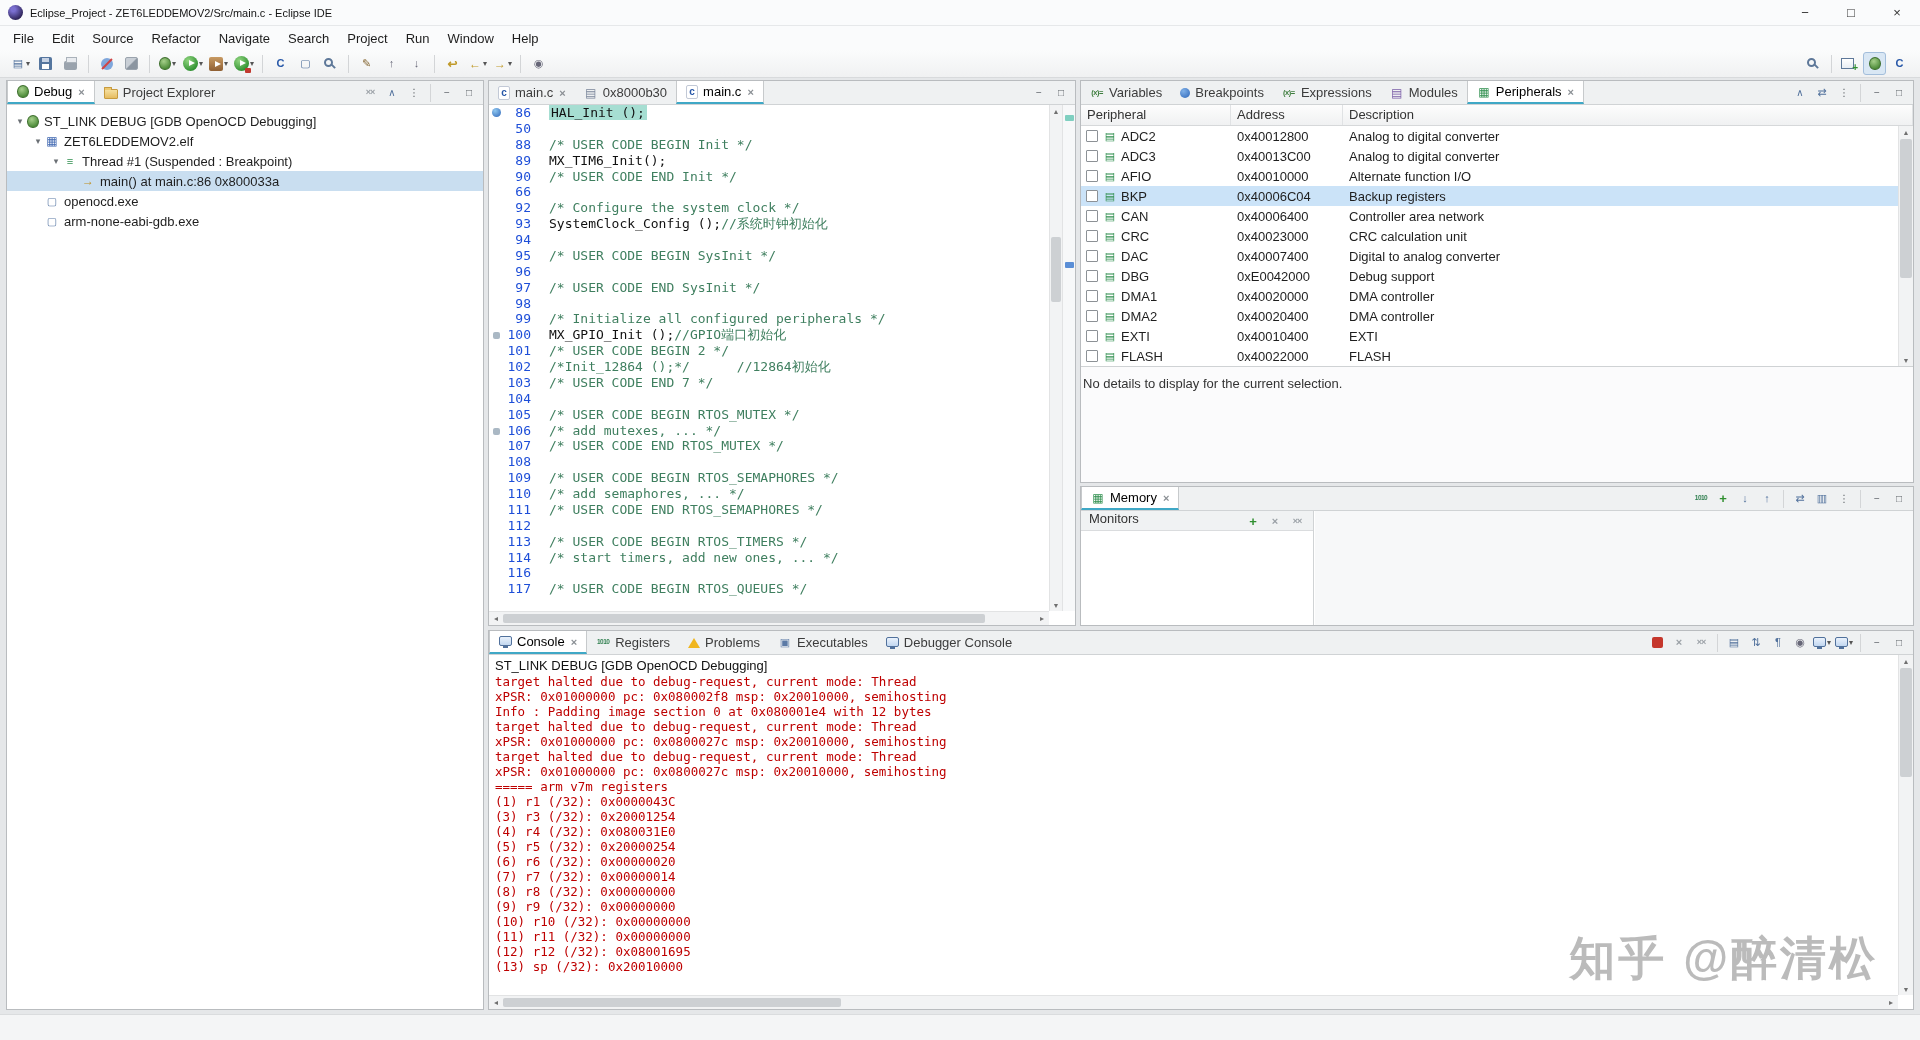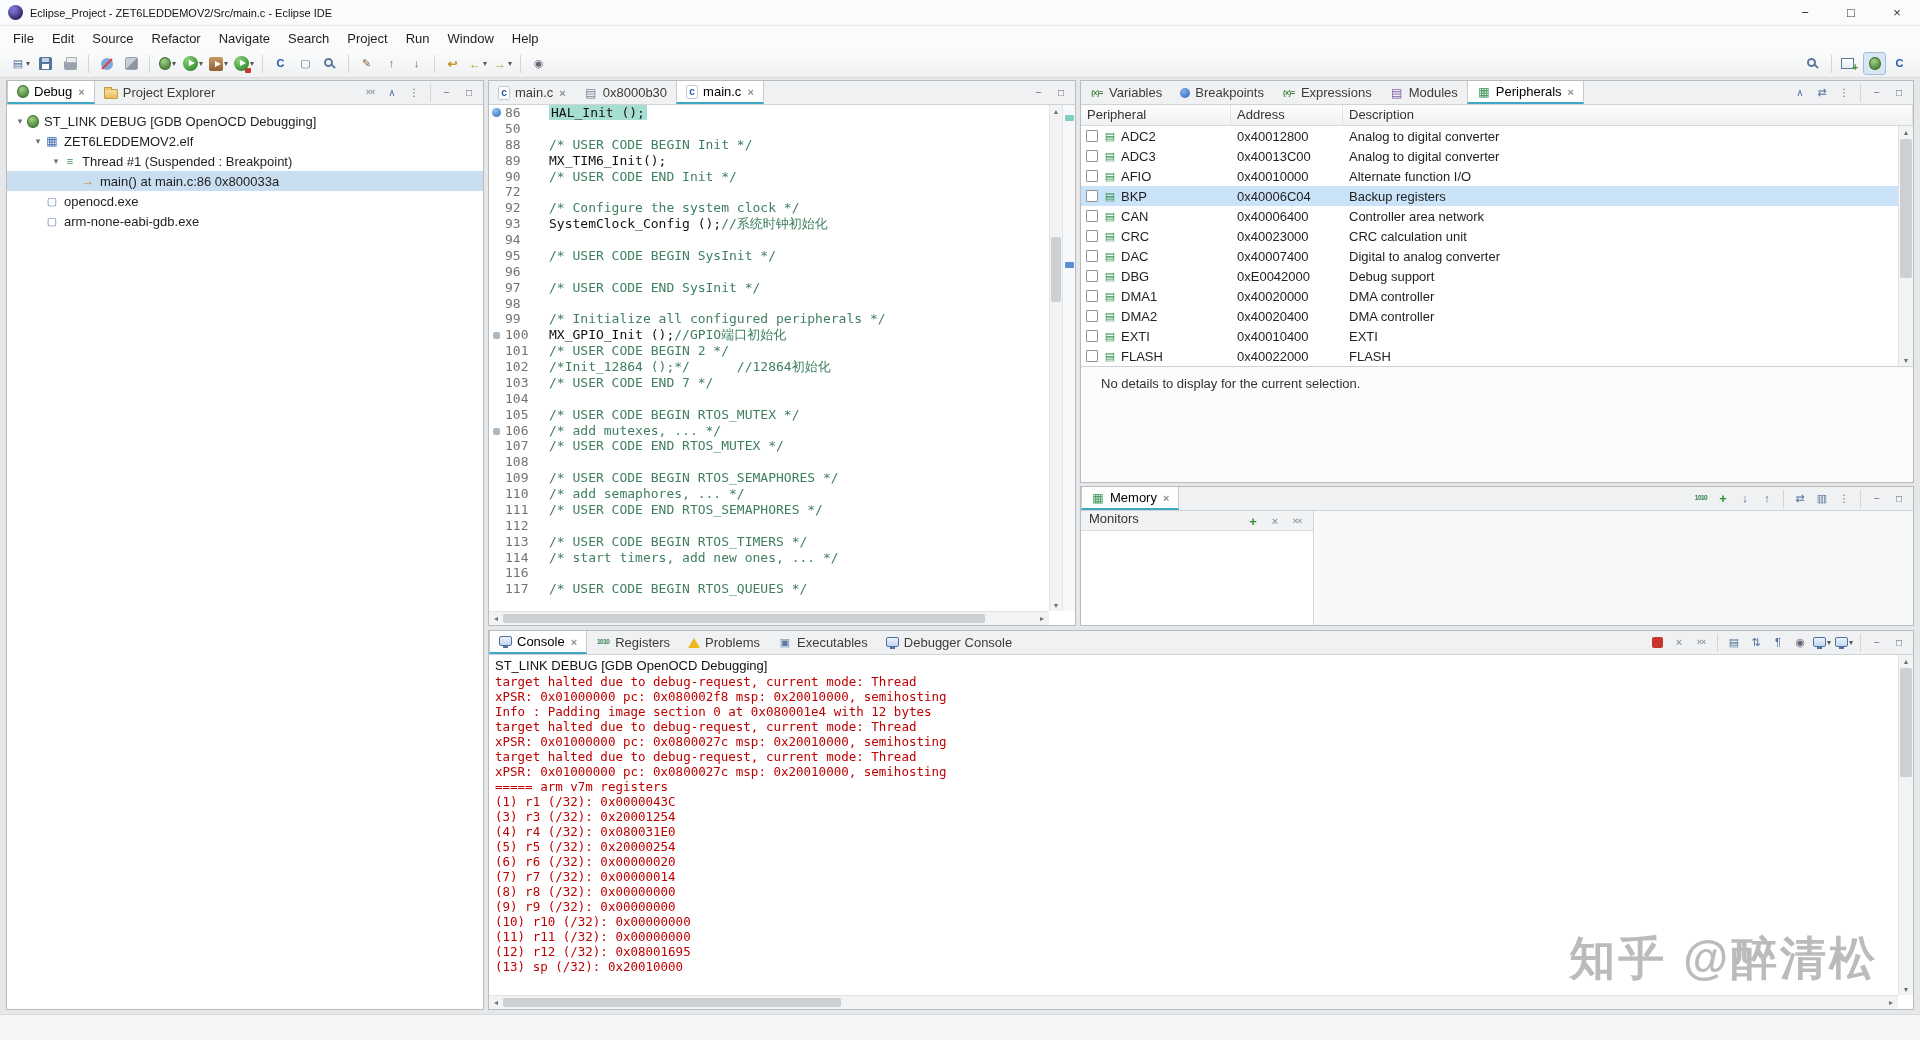--- a/index.html
+++ b/index.html
@@ -46,21 +46,21 @@
   .tree{position:absolute;top:27px;left:0;right:0;bottom:0;overflow:hidden;padding-top:3px}
   .trow{height:20px;display:flex;align-items:center;white-space:nowrap}
   .trow.sel{background:#C9DEF0}
   .twisty{width:14px;text-align:center;color:#6a6f74;font-size:9px;flex:none;display:inline-block}
   .tlbl{margin-left:5px}
 
   
   .ecode{position:absolute;top:24px;left:0;right:26px;bottom:14px;overflow:hidden;font-family:"DejaVu Sans Mono",monospace;font-size:13px;background:#fff}
   .eline{display:flex;height:15.875px;line-height:15.875px;white-space:pre}
   .egut{width:16px;flex:none;position:relative}
-  .enum{width:34px;flex:none;color:#737373;padding-right:8px}
+  .enum{width:34px;flex:none;text-align:right;color:#1d4ed8;padding-right:8px}
   .etext{padding-left:10px}
   .etext .m{color:#3F7F5F}
   .etext .k{color:#111}
   .curhl{background:#A6DED2;padding:0 2px}
   .bp-dot{position:absolute;left:3px;top:3px;width:9px;height:9px;border-radius:50%;background:radial-gradient(circle at 35% 30%,#8FC7F0,#2E66B8)}
   .gut-mark{position:absolute;left:4px;top:5px;width:7px;height:7px;background:#AAB8C4;border-radius:2px}
 
   
   .vscroll{position:absolute;top:24px;right:13px;width:13px;bottom:14px;background:#F2F3F4;border-left:1px solid #E2E3E4}
   .oruler{position:absolute;top:24px;right:0;width:13px;bottom:14px;background:#F7F8F9;border-left:1px solid #E2E3E4}
@@ -79,21 +79,21 @@
   .th{padding:2px 6px;border-right:1px solid #E0E2E4;white-space:nowrap}
   .c1{width:150px}.c2{width:112px}.c3{flex:1}
   .tbody{position:absolute;top:45px;left:0;right:15px;height:240px;overflow:hidden}
   .prow{height:20px;display:flex;align-items:center;white-space:nowrap}
   .prow.sel{background:#CBE3F8}
   .pc1{width:150px;display:flex;align-items:center;padding-left:5px;flex:none}
   .pc2{width:112px;padding-left:6px;flex:none}
   .pc3{flex:1;padding-left:6px;overflow:hidden}
   .cb{width:12px;height:12px;border:1px solid #8C9196;background:#fff;margin-right:5px;flex:none;border-radius:1px}
   .pname{margin-left:4px}
-  .details{position:absolute;top:285px;left:0;right:0;bottom:0;background:#FBFBFC;border-top:1px solid #CFD2D4;padding:9px 20px;color:#333}
+  .details{position:absolute;top:285px;left:0;right:0;bottom:0;background:#FBFBFC;border-top:1px solid #CFD2D4;padding:9px 2px;color:#333}
 
   
   .monitors-pane{position:absolute;top:24px;left:0;width:233px;bottom:0;border-right:1px solid #D0D3D5;background:#fff}
   .monitors-bar{height:20px;background:#F0F2F3;border-bottom:1px solid #DADCDE;display:flex;align-items:flex-start;padding:0 2px 0 8px;color:#333}
   .monitors-bar .ptools{margin-left:auto}
   .monitors-body{position:absolute;top:20px;left:0;right:0;bottom:0;background:#fff}
   .renderings-area{position:absolute;top:24px;left:234px;right:0;bottom:0;background:#F7F8F9}
   .mlabel{white-space:nowrap}
 
   
@@ -362,21 +362,21 @@
           <span class="ic maximize-icon">□</span>
         </span>
       </div>
   </div>
   <div class="ecode" id="ecode">
       <div class="eline"><span class="egut"><span class="bp-dot"></span></span><span class="enum">86</span><span class="etext"><span class="curhl"><span class="k">HAL_Init ();</span></span></span></div>
       <div class="eline"><span class="egut"></span><span class="enum">50</span><span class="etext"></span></div>
       <div class="eline"><span class="egut"></span><span class="enum">88</span><span class="etext"><span class="m">/* USER CODE BEGIN Init */</span></span></div>
       <div class="eline"><span class="egut"></span><span class="enum">89</span><span class="etext"><span class="k">MX_TIM6_Init();</span></span></div>
       <div class="eline"><span class="egut"></span><span class="enum">90</span><span class="etext"><span class="m">/* USER CODE END Init */</span></span></div>
-      <div class="eline"><span class="egut"></span><span class="enum">72</span><span class="etext"></span></div>
+      <div class="eline"><span class="egut"></span><span class="enum">66</span><span class="etext"></span></div>
       <div class="eline"><span class="egut"></span><span class="enum">92</span><span class="etext"><span class="m">/* Configure the system clock */</span></span></div>
       <div class="eline"><span class="egut"></span><span class="enum">93</span><span class="etext"><span class="k">SystemClock_Config ();</span><span class="m">//系统时钟初始化</span></span></div>
       <div class="eline"><span class="egut"></span><span class="enum">94</span><span class="etext"></span></div>
       <div class="eline"><span class="egut"></span><span class="enum">95</span><span class="etext"><span class="m">/* USER CODE BEGIN SysInit */</span></span></div>
       <div class="eline"><span class="egut"></span><span class="enum">96</span><span class="etext"></span></div>
       <div class="eline"><span class="egut"></span><span class="enum">97</span><span class="etext"><span class="m">/* USER CODE END SysInit */</span></span></div>
       <div class="eline"><span class="egut"></span><span class="enum">98</span><span class="etext"></span></div>
       <div class="eline"><span class="egut"></span><span class="enum">99</span><span class="etext"><span class="m">/* Initialize all configured peripherals */</span></span></div>
       <div class="eline"><span class="egut"><span class="gut-mark"></span></span><span class="enum">100</span><span class="etext"><span class="k">MX_GPIO_Init ();</span><span class="m">//GPIO端口初始化</span></span></div>
       <div class="eline"><span class="egut"></span><span class="enum">101</span><span class="etext"><span class="m">/* USER CODE BEGIN 2 */</span></span></div>

